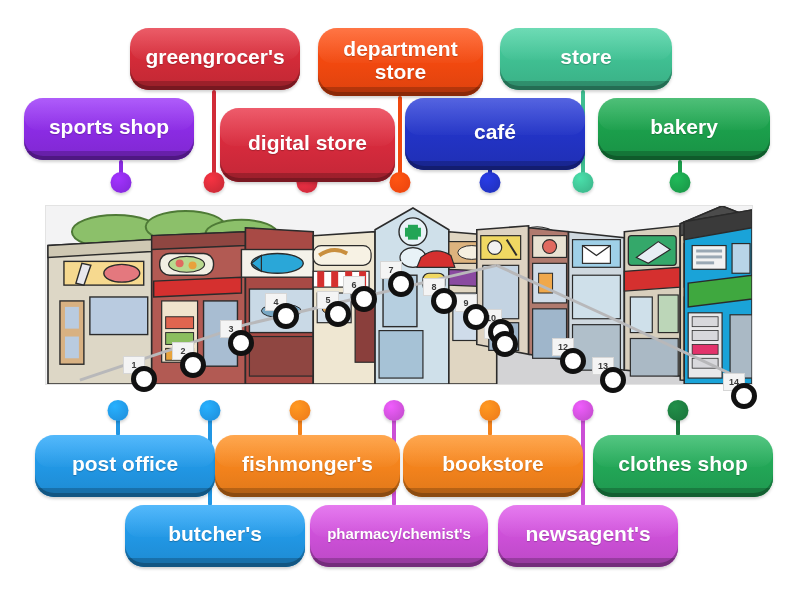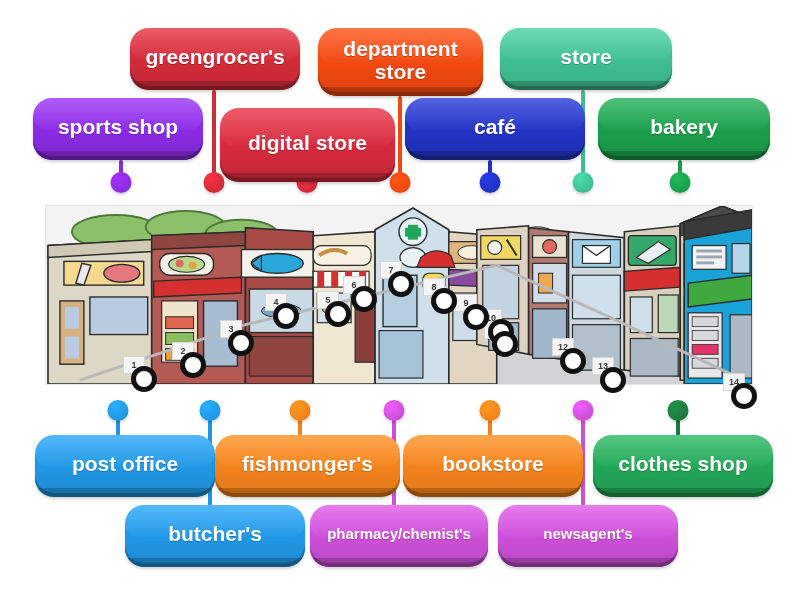--- a/index.html
+++ b/index.html
@@ -152,27 +152,27 @@
   <div id="top-labels">
       <div class="chip" style="left: 130px; top: 28px; width: 170px; height: 62px; font-size: 21px; background: linear-gradient(rgb(230, 47, 62) 0%, rgb(209, 43, 56) 55%, rgb(192, 40, 52) 100%); box-shadow: rgb(150, 31, 40) 0px -4px 0px inset, rgba(0, 0, 0, 0.18) 0px 2px 3px;">
         <span class="txt">greengrocer's</span>
       </div>
       <div class="chip" style="left: 318px; top: 28px; width: 165px; height: 68px; font-size: 21px; background: linear-gradient(rgb(255, 79, 17) 0%, rgb(240, 72, 15) 55%, rgb(221, 66, 14) 100%); box-shadow: rgb(173, 52, 11) 0px -4px 0px inset, rgba(0, 0, 0, 0.18) 0px 2px 3px;">
         <span class="txt">department store</span>
       </div>
       <div class="chip" style="left: 500px; top: 28px; width: 172px; height: 62px; font-size: 21px; background: linear-gradient(rgb(69, 209, 160) 0%, rgb(63, 190, 145) 55%, rgb(58, 175, 133) 100%); box-shadow: rgb(45, 137, 104) 0px -4px 0px inset, rgba(0, 0, 0, 0.18) 0px 2px 3px;">
         <span class="txt">store</span>
       </div>
-      <div class="chip" style="left: 33px; top: 98px; width: 170px; height: 62px; font-size: 21px; background: linear-gradient(rgb(152, 47, 249) 0%, rgb(138, 43, 226) 55%, rgb(127, 40, 208) 100%); box-shadow: rgb(99, 31, 163) 0px -4px 0px inset, rgba(0, 0, 0, 0.18) 0px 2px 3px;">
+      <div class="chip" style="left: 24px; top: 98px; width: 170px; height: 62px; font-size: 21px; background: linear-gradient(rgb(152, 47, 249) 0%, rgb(138, 43, 226) 55%, rgb(127, 40, 208) 100%); box-shadow: rgb(99, 31, 163) 0px -4px 0px inset, rgba(0, 0, 0, 0.18) 0px 2px 3px;">
         <span class="txt">sports shop</span>
       </div>
       <div class="chip" style="left: 220px; top: 108px; width: 175px; height: 74px; font-size: 21px; background: linear-gradient(rgb(233, 46, 66) 0%, rgb(212, 42, 60) 55%, rgb(195, 39, 55) 100%); box-shadow: rgb(153, 30, 43) 0px -4px 0px inset, rgba(0, 0, 0, 0.18) 0px 2px 3px;">
         <span class="txt">digital store</span>
       </div>
-      <div class="chip" style="left: 405px; top: 98px; width: 180px; height: 62px; font-size: 21px; background: linear-gradient(rgb(37, 56, 216) 0%, rgb(34, 51, 196) 55%, rgb(31, 47, 180) 100%); box-shadow: rgb(24, 37, 141) 0px -4px 0px inset, rgba(0, 0, 0, 0.18) 0px 2px 3px;">
+      <div class="chip" style="left: 405px; top: 98px; width: 180px; height: 72px; font-size: 21px; background: linear-gradient(rgb(37, 56, 216) 0%, rgb(34, 51, 196) 55%, rgb(31, 47, 180) 100%); box-shadow: rgb(24, 37, 141) 0px -4px 0px inset, rgba(0, 0, 0, 0.18) 0px 2px 3px;">
         <span class="txt">café</span>
       </div>
       <div class="chip" style="left: 598px; top: 98px; width: 172px; height: 62px; font-size: 21px; background: linear-gradient(rgb(30, 174, 83) 0%, rgb(27, 158, 75) 55%, rgb(25, 145, 69) 100%); box-shadow: rgb(19, 114, 54) 0px -4px 0px inset, rgba(0, 0, 0, 0.18) 0px 2px 3px;">
         <span class="txt">bakery</span>
       </div>
     </div>
 
   <div id="street">
     <svg viewBox="0 0 708 180" preserveAspectRatio="none">
       <defs>
@@ -423,18 +423,18 @@
       </div>
       <div class="chip" style="left: 593px; top: 435px; width: 180px; height: 62px; font-size: 21px; background: linear-gradient(rgb(37, 182, 95) 0%, rgb(34, 165, 86) 55%, rgb(31, 152, 79) 100%); box-shadow: rgb(24, 119, 62) 0px -4px 0px inset, rgba(0, 0, 0, 0.18) 0px 2px 3px;">
         <span class="txt">clothes shop</span>
       </div>
       <div class="chip" style="left: 125px; top: 505px; width: 180px; height: 62px; font-size: 21px; background: linear-gradient(rgb(36, 165, 250) 0%, rgb(33, 150, 227) 55%, rgb(30, 138, 209) 100%); box-shadow: rgb(24, 108, 163) 0px -4px 0px inset, rgba(0, 0, 0, 0.18) 0px 2px 3px;">
         <span class="txt">butcher's</span>
       </div>
       <div class="chip" style="left: 310px; top: 505px; width: 178px; height: 62px; font-size: 15px; background: linear-gradient(rgb(223, 87, 235) 0%, rgb(203, 79, 214) 55%, rgb(187, 73, 197) 100%); box-shadow: rgb(146, 57, 154) 0px -4px 0px inset, rgba(0, 0, 0, 0.18) 0px 2px 3px;">
         <span class="txt">pharmacy/chemist's</span>
       </div>
-      <div class="chip" style="left: 498px; top: 505px; width: 180px; height: 62px; font-size: 15px; background: linear-gradient(rgb(223, 87, 235) 0%, rgb(203, 79, 214) 55%, rgb(187, 73, 197) 100%); box-shadow: rgb(146, 57, 154) 0px -4px 0px inset, rgba(0, 0, 0, 0.18) 0px 2px 3px;">
+      <div class="chip" style="left: 498px; top: 505px; width: 180px; height: 62px; font-size: 21px; background: linear-gradient(rgb(223, 87, 235) 0%, rgb(203, 79, 214) 55%, rgb(187, 73, 197) 100%); box-shadow: rgb(146, 57, 154) 0px -4px 0px inset, rgba(0, 0, 0, 0.18) 0px 2px 3px;">
         <span class="txt">newsagent's</span>
       </div>
     </div>
 
 </div>
 
 </body></html>

